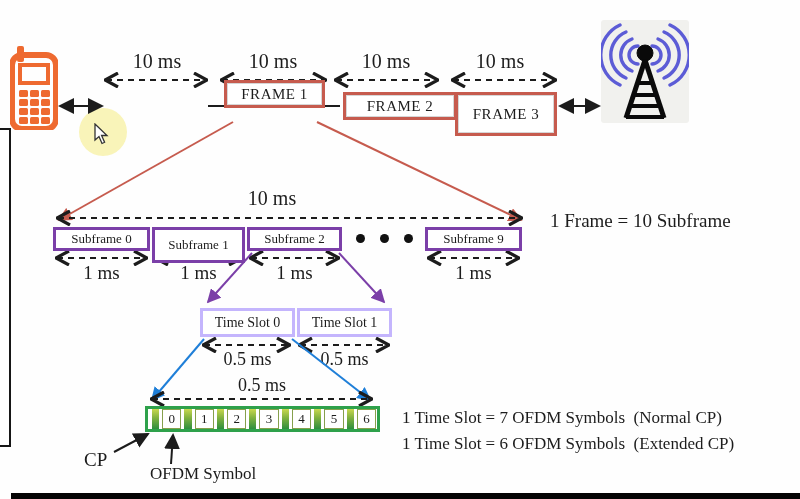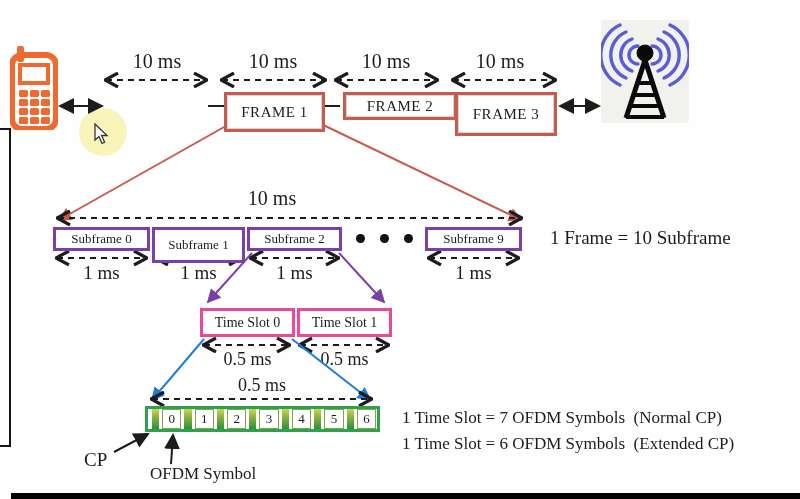--- a/index.html
+++ b/index.html
@@ -10,21 +10,21 @@
   .abs{position:absolute;}
   .lbl{position:absolute;white-space:nowrap;color:#1c1c1c;}
   .ctr{text-align:center;}
   .pre{white-space:pre;}
   
   .fbox{position:absolute;box-sizing:border-box;border:3px solid #C65B4E;background:#fff;
         box-shadow:inset 0 0 0 1px #d6d6d6;display:flex;align-items:center;justify-content:center;
         font-size:15px;letter-spacing:.5px;z-index:3;}
   .sbox{position:absolute;box-sizing:border-box;border:3px solid #7B3FA8;background:#fff;
         display:flex;align-items:center;justify-content:center;font-size:13px;z-index:3;}
-  .tbox{position:absolute;box-sizing:border-box;border:3px solid #ec4899;background:#fff;
+  .tbox{position:absolute;box-sizing:border-box;border:3px solid #c4b5fd;background:#fff;
         display:flex;align-items:center;justify-content:center;font-size:14px;z-index:3;}
   .grow{position:absolute;box-sizing:border-box;border:3px solid #2EA14B;background:#fff;
         display:flex;align-items:center;padding:0 1px;z-index:3;}
   .cpstrip{width:9px;height:20px;margin:0 0 0 3px;
         background:linear-gradient(180deg,#c9d84e 0%,#7fb13f 45%,#2e8f3e 100%);}
   .symcell{width:24px;height:20px;margin-left:3px;background:#fff;border:1px solid #86a04c;
         box-sizing:border-box;display:flex;align-items:center;justify-content:center;font-size:13px;}
   .dot{position:absolute;width:9px;height:9px;border-radius:50%;background:#111;z-index:3;}
   .overlay{position:absolute;left:0;top:0;z-index:2;pointer-events:none;}
   .hl{position:absolute;left:79px;top:108px;width:48px;height:48px;border-radius:50%;
@@ -159,21 +159,21 @@
       <line x1="30" y1="86" x2="58" y2="86" stroke-width="4"></line>
       <line x1="25" y1="97" x2="63" y2="97" stroke-width="4"></line>
     </g>
   </svg>
 
   <div class="lbl ctr" style="left:106px;top:50px;width:102px;font-size:20px">10 ms</div>
   <div class="lbl ctr" style="left:221px;top:50px;width:104px;font-size:20px">10 ms</div>
   <div class="lbl ctr" style="left:334px;top:50px;width:104px;font-size:20px">10 ms</div>
   <div class="lbl ctr" style="left:448px;top:50px;width:104px;font-size:20px">10 ms</div>
 
-  <div class="fbox" style="left:224px;top:92px;width:101px;height:40px">
+  <div class="fbox" style="left:224px;top:80px;width:101px;height:28px">
       <span>FRAME 1</span>
     </div>
   <div class="fbox" style="left:343px;top:92px;width:114px;height:28px">
       <span>FRAME 2</span>
     </div>
   <div class="fbox" style="left:455px;top:92px;width:102px;height:44px">
       <span>FRAME 3</span>
     </div>
 
   <div class="lbl ctr" style="left:222px;top:187px;width:100px;font-size:20px">10 ms</div>
@@ -192,21 +192,21 @@
   <div class="dot" style="left:404px;top:234px"></div>
   <div class="sbox" style="left:425px;top:227px;width:97px;height:24px">
       <span>Subframe 9</span>
     </div>
 
   <div class="lbl ctr" style="left:53px;top:262px;width:97px;font-size:19px">1 ms</div>
   <div class="lbl ctr" style="left:152px;top:262px;width:93px;font-size:19px">1 ms</div>
   <div class="lbl ctr" style="left:247px;top:262px;width:95px;font-size:19px">1 ms</div>
   <div class="lbl ctr" style="left:425px;top:262px;width:97px;font-size:19px">1 ms</div>
 
-  <div class="lbl note-lg" style="left:550px;top:227px">1 Frame = 10 Subframe</div>
+  <div class="lbl note-lg" style="left:550px;top:210px">1 Frame = 10 Subframe</div>
 
   <div class="tbox" style="left:200px;top:308px;width:95px;height:29px">
       <span>Time Slot 0</span>
     </div>
   <div class="tbox" style="left:297px;top:308px;width:95px;height:29px">
       <span>Time Slot 1</span>
     </div>
 
   <div class="lbl ctr" style="left:200px;top:349px;width:95px;font-size:18px">0.5 ms</div>
   <div class="lbl ctr" style="left:297px;top:349px;width:95px;font-size:18px">0.5 ms</div>

